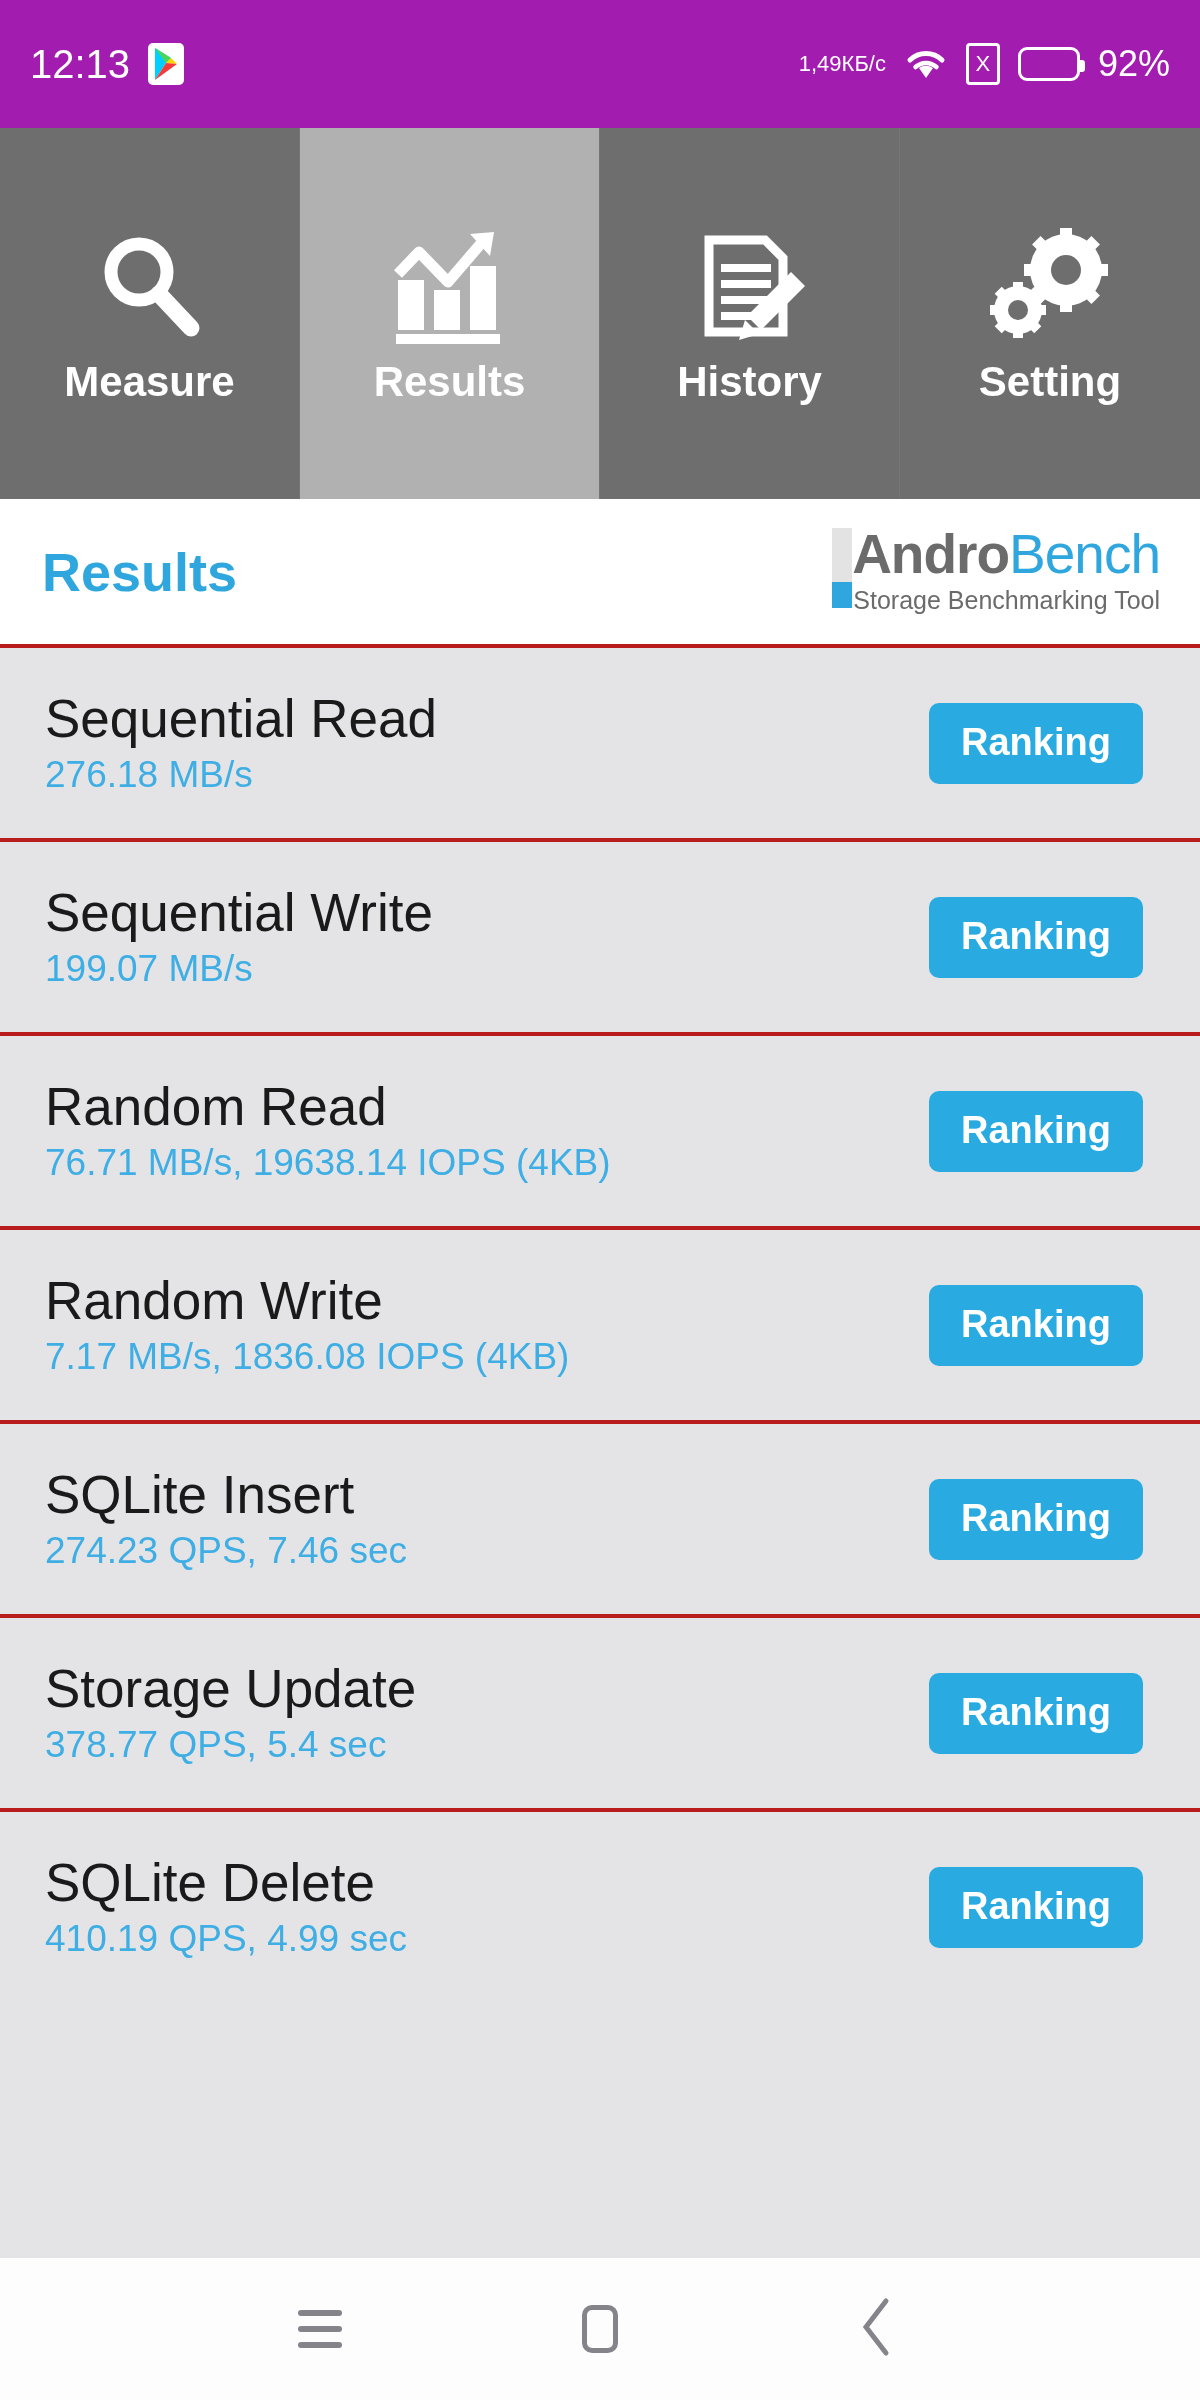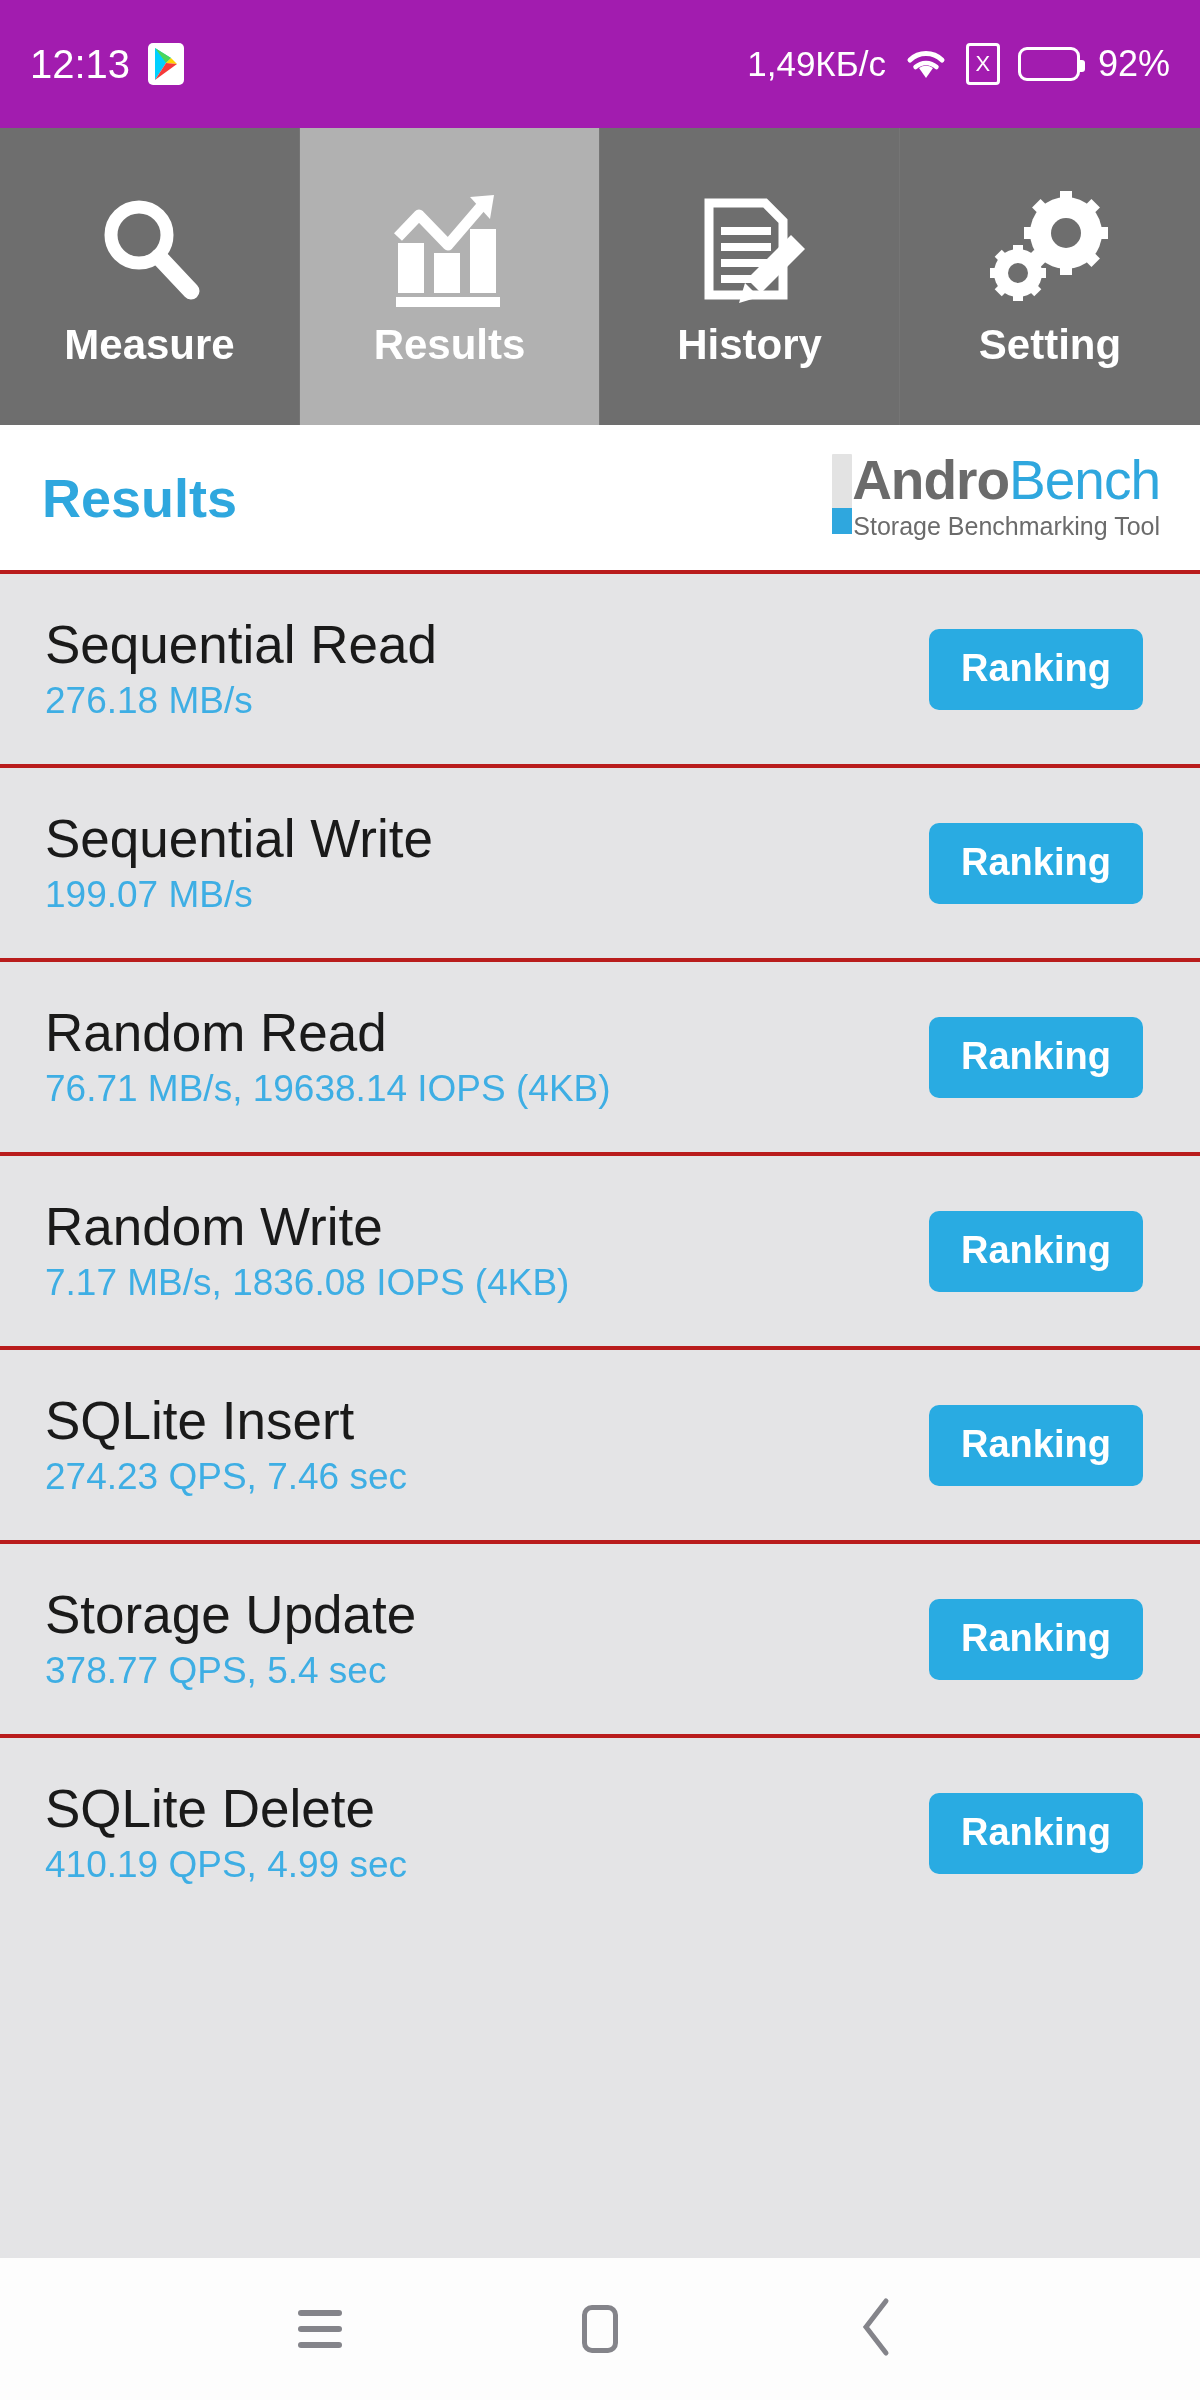--- a/index.html
+++ b/index.html
@@ -18,39 +18,39 @@
     flex:0 0 auto;
   }
   .sb-clock{ font-size:40px; letter-spacing:0px; font-weight:400; }
   .sb-playicon{
     width:36px;height:42px;margin-left:18px;background:#fff;border-radius:5px;
     position:relative;overflow:hidden;flex:0 0 auto;
   }
   .sb-playicon svg{position:absolute;left:7px;top:5px;}
   .sb-spacer{flex:1 1 auto;}
   .sb-right{display:flex;align-items:center;gap:18px;}
-  .sb-net{font-size:35px;}
+  .sb-net{font-size:22px;}
   .sb-pct{font-size:36px;font-weight:400;}
   .sim-x{
     width:34px;height:42px;border:3px solid #fff;border-radius:4px;
     position:relative;display:flex;align-items:center;justify-content:center;
     font-size:22px;line-height:1;
   }
   .batt{
     width:62px;height:34px;border:3px solid #fff;border-radius:9px;
     position:relative;padding:3px;
   }
   .batt-fill{height:100%;background:#fff;border-radius:5px;}
   .batt:after{
     content:"";position:absolute;right:-8px;top:10px;width:5px;height:12px;
     background:#fff;border-radius:0 3px 3px 0;
   }
 
   
-  .tabbar{ height:297px; display:flex; flex:0 0 auto; }
+  .tabbar{ height:371px; display:flex; flex:0 0 auto; }
   .tab{
     flex:1 1 25%; background:#6E6E6E; color:#fff;
     display:flex; flex-direction:column; align-items:center;
     justify-content:center; gap:6px; position:relative;
     border-right:1px solid #757575;
   }
   .tab:last-child{border-right:none;}
   .tab.selected{ background:#B1B1B1; }
   .tab .ticon{height:130px;display:flex;align-items:center;justify-content:center;}
   .tab .tlabel{font-size:42px;font-weight:bold;}

